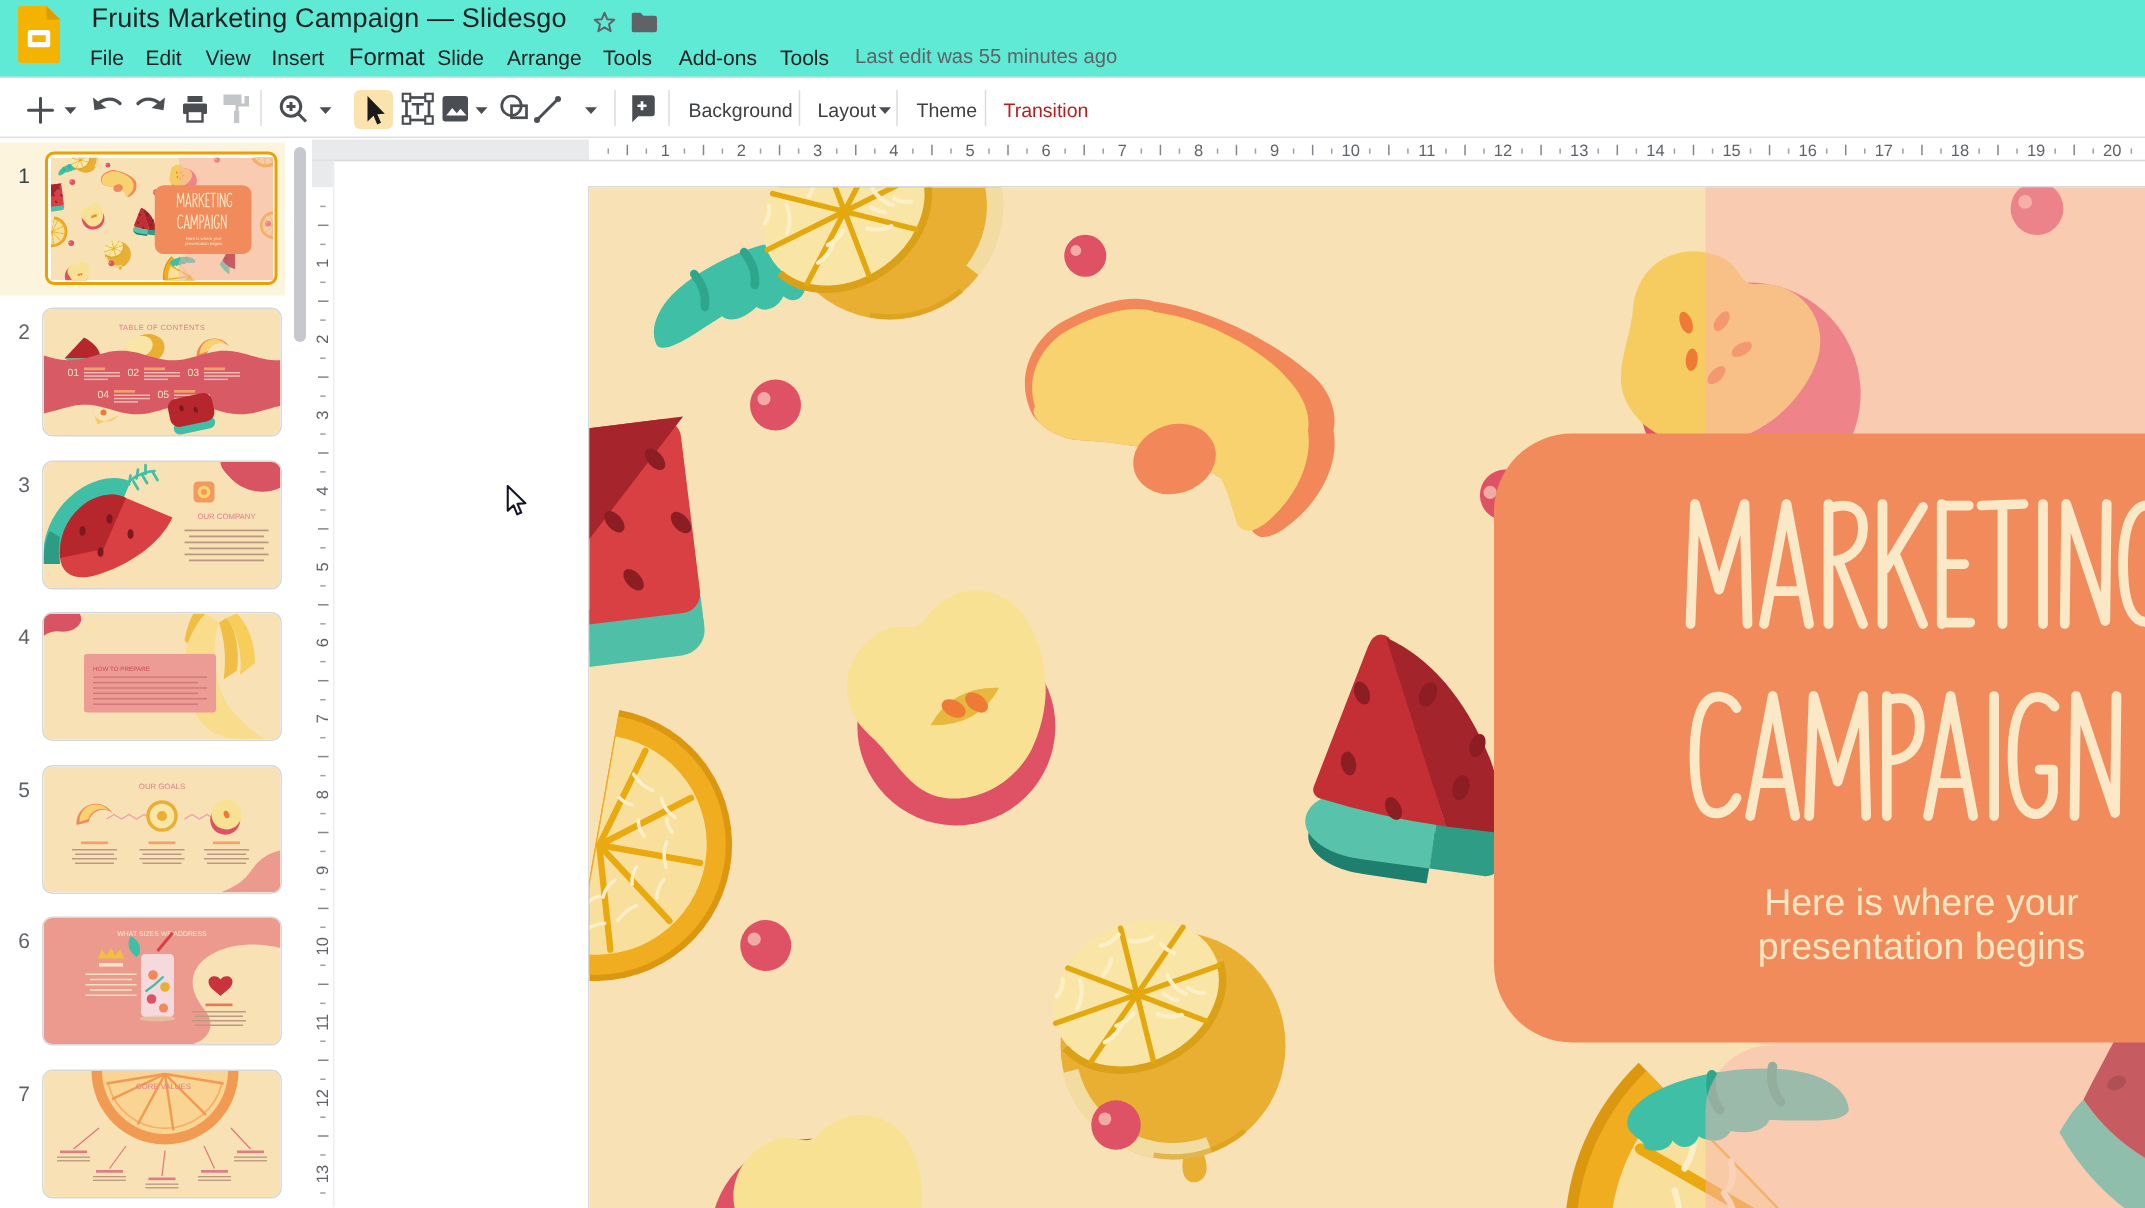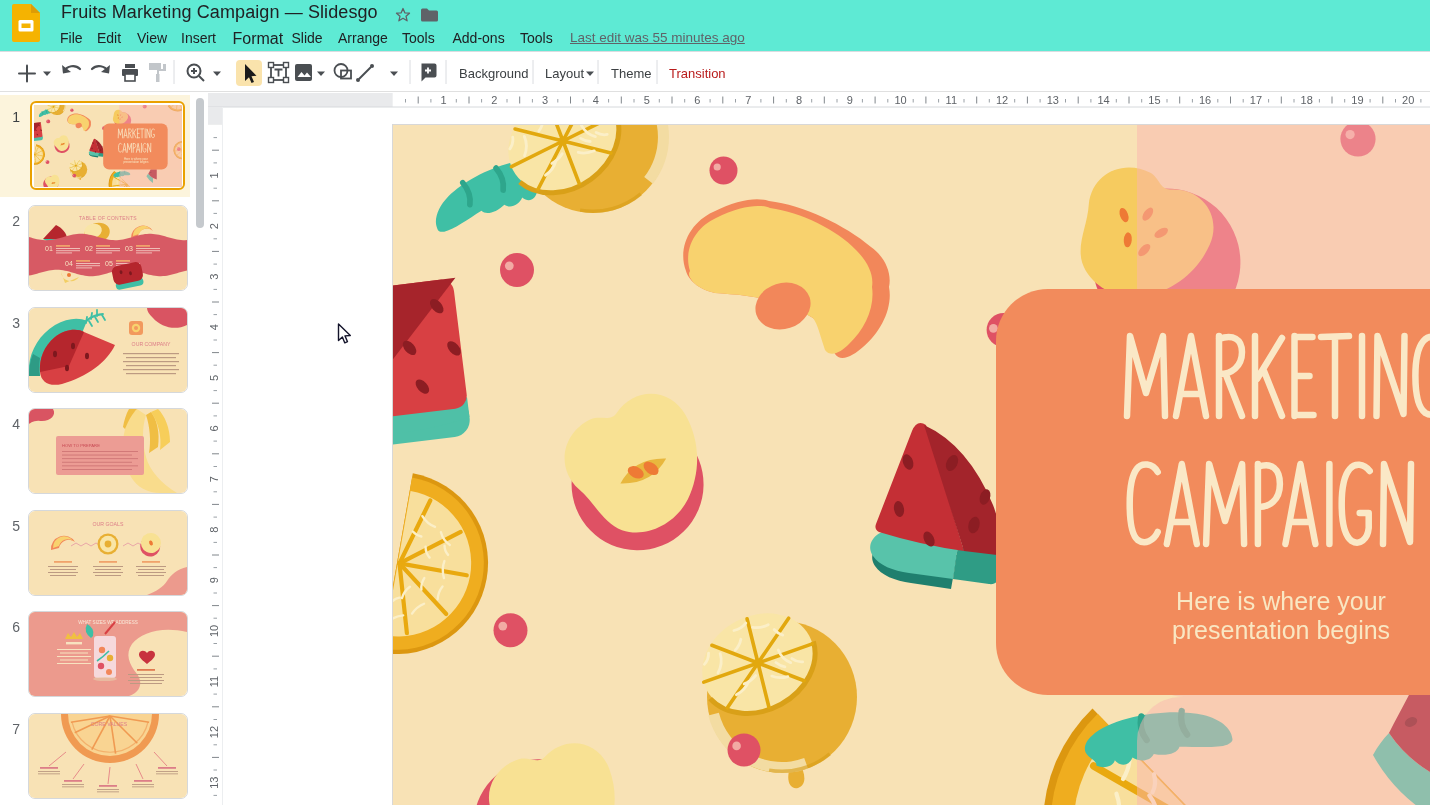--- a/index.html
+++ b/index.html
@@ -235,21 +235,21 @@
     <div style="position:absolute;left:60px;top:30px;font-size:14px;color:#202124">File</div>
     <div style="position:absolute;left:97px;top:30px;font-size:14px;color:#202124">Edit</div>
     <div style="position:absolute;left:137px;top:30px;font-size:14px;color:#202124">View</div>
     <div style="position:absolute;left:181px;top:30px;font-size:14px;color:#202124">Insert</div>
     <div style="position:absolute;left:232.5px;top:30px;font-size:16px;color:#202124">Format</div>
     <div style="position:absolute;left:291.5px;top:30px;font-size:14px;color:#202124">Slide</div>
     <div style="position:absolute;left:338px;top:30px;font-size:14px;color:#202124">Arrange</div>
     <div style="position:absolute;left:402px;top:30px;font-size:14px;color:#202124">Tools</div>
     <div style="position:absolute;left:452.5px;top:30px;font-size:14px;color:#202124">Add-ons</div>
     <div style="position:absolute;left:520px;top:30px;font-size:14px;color:#202124">Tools</div>
-    <div style="position:absolute;left:570px;top:30px;font-size:13.5px;color:#5f6368;text-decoration:underline">Last edit was 55 minutes ago</div>
+    <div style="position:absolute;left:570px;top:30px;font-size:13.5px;color:#5f6368;">Last edit was 55 minutes ago</div>
   </div>
 <div style="position:absolute;left:0;top:53px;width:1430px;height:39px;background:#fff;border-bottom:1px solid #e0e0e0"></div>
 <svg style="position:absolute;left:0;top:52px" width="740" height="40" viewBox="0 0 740 40">
     <g stroke="#4a4e52" stroke-width="2" stroke-linecap="round">
       <line x1="19" y1="21.5" x2="35" y2="21.5"></line>
       <line x1="27" y1="13.5" x2="27" y2="29.5"></line>
     </g>
     <path d="M43,19.5 L51,19.5 L47,24 Z" fill="#4a4e52"></path>
     <path d="M64,19 C67,14 75,12 80,17" stroke="#4a4e52" stroke-width="2.2" fill="none" stroke-linecap="round"></path>
     <path d="M62,13 L63,21.5 L71,20 Z" fill="#4a4e52"></path>

